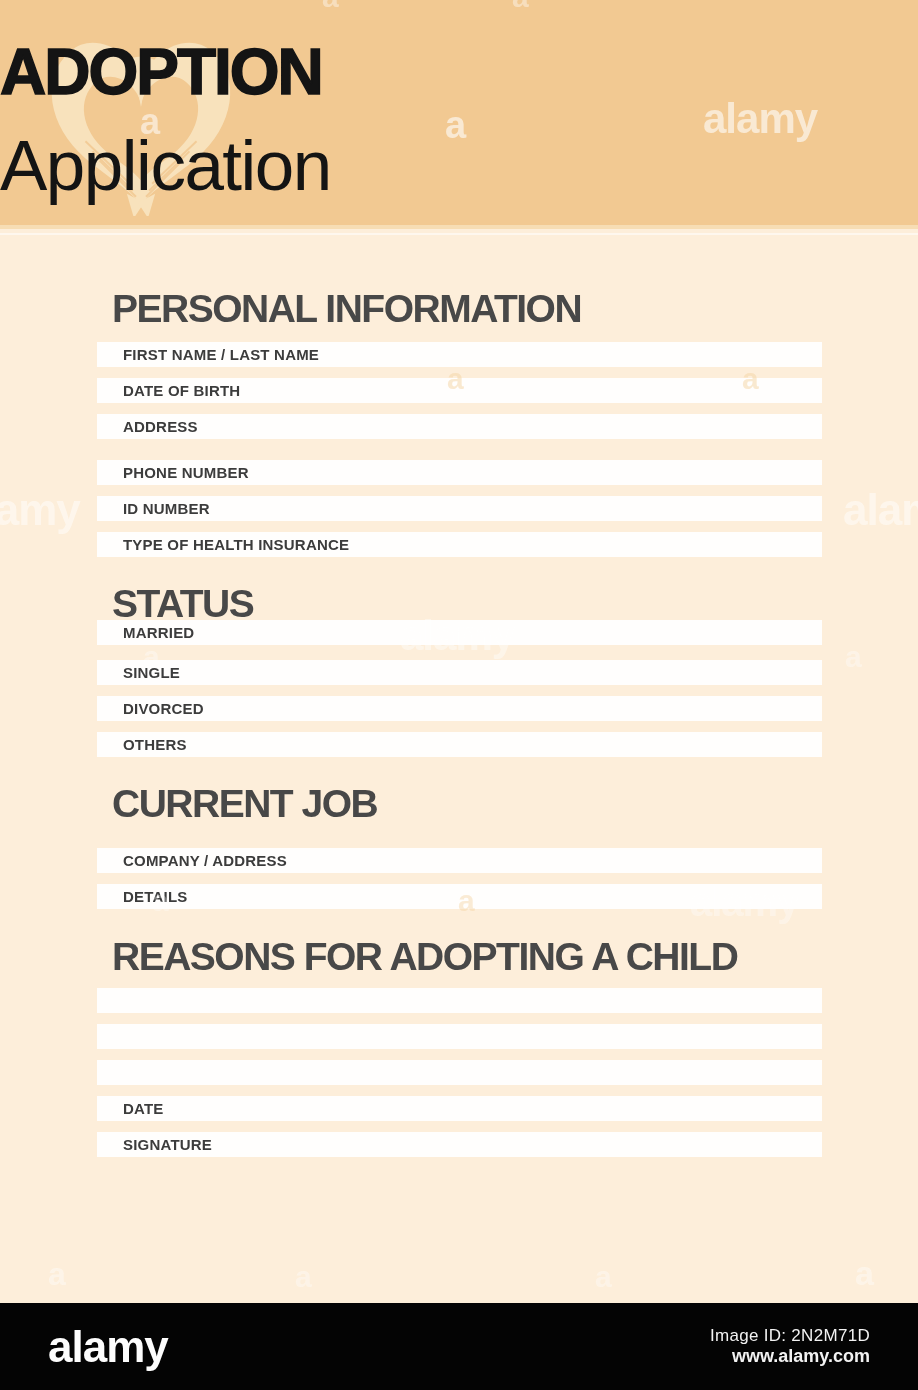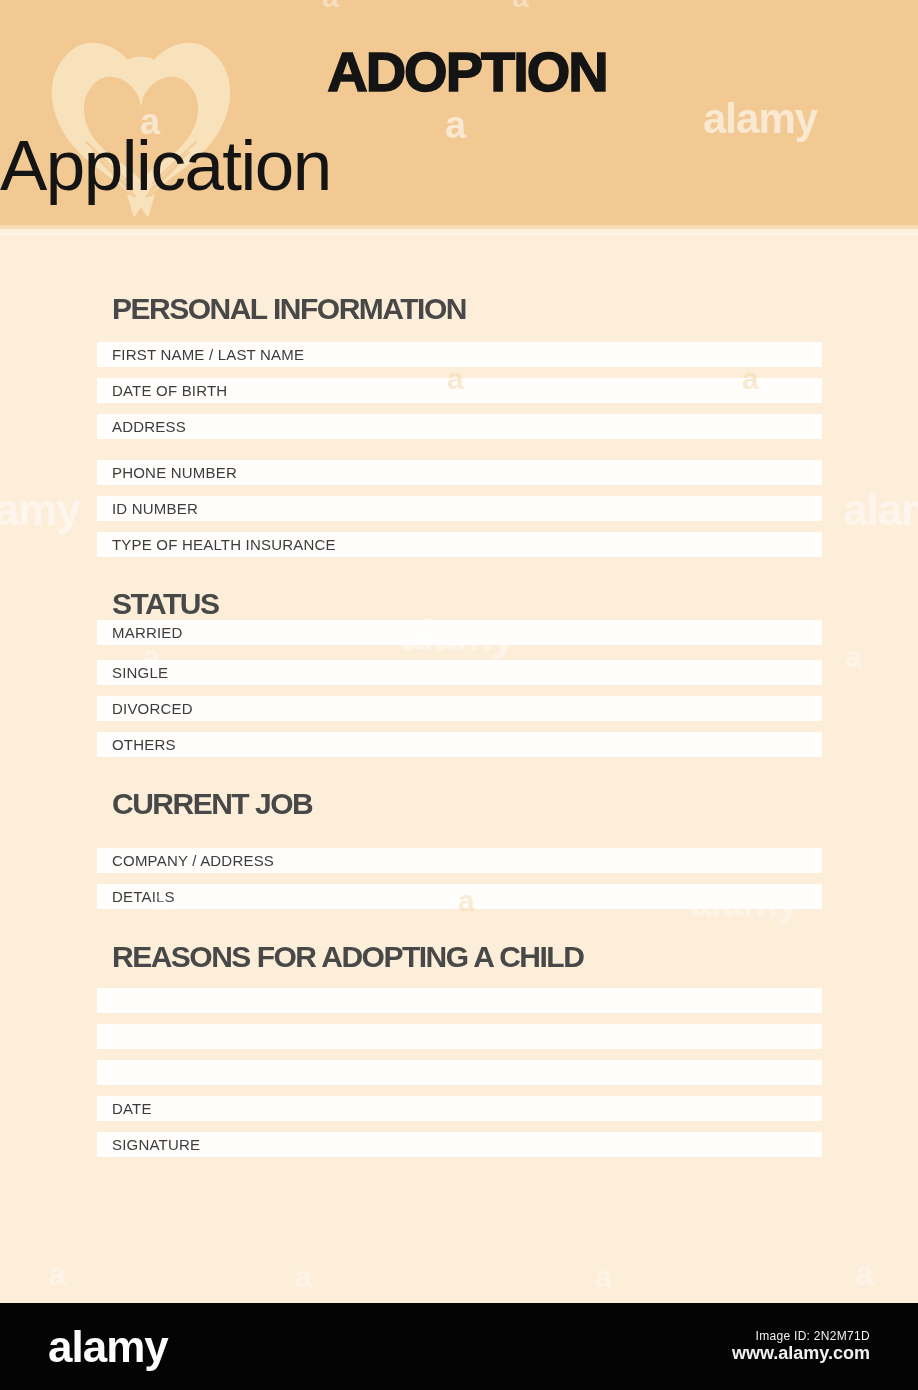--- a/index.html
+++ b/index.html
@@ -28,50 +28,50 @@
     position:absolute;top:0;left:0;width:918px;height:229px;
     background:var(--header_band,#f2c992);
     border-bottom:4px solid #f7ddb4;
   }
   .header-band::after{
     content:"";position:absolute;left:0;right:0;bottom:-10px;height:2px;
     background:rgba(255,255,255,.55);
   }
   .logo-hands{position:absolute;left:22px;top:14px;width:238px;height:202px;}
   .title{
-    position:absolute;top:28px;left:16px;right:0;text-align:center;
-    font-size:56px;font-weight:bold;letter-spacing:-2px;line-height:88px;
+    position:absolute;top:28px;left:0;right:0;text-align:left;
+    font-size:64px;font-weight:bold;letter-spacing:-2px;line-height:88px;
     color:var(--title_text,#141414);
     -webkit-text-stroke:1.5px var(--title_text,#141414);
   }
   .subtitle{
     position:absolute;top:128px;left:0;right:0;
     font-size:71px;font-weight:normal;letter-spacing:-1.5px;line-height:76px;
     color:var(--title_text,#141414);
   }
   
   .content{position:absolute;top:233px;left:0;width:918px;}
   .section-heading{
     margin-left:112px;
-    font-size:30px;font-weight:bold;letter-spacing:-1.5px;line-height:32px;
+    font-size:39px;font-weight:bold;letter-spacing:-1.5px;line-height:32px;
     color:var(--heading_text,#484848);
   }
   .h-personal{margin-top:60px;}
   .h-status{margin-top:31px;}
   .h-job{margin-top:31px;}
   .h-reasons{margin-top:32px;}
   .bar{
     margin-left:97px;width:725px;height:25px;
     background:var(--field_bg,#fffefd);
     margin-bottom:11px;
     display:flex;align-items:center;
   }
   .bar-label{
-    padding-left:15px;
-    font-size:15px;font-weight:normal;letter-spacing:0.2px;
+    padding-left:26px;
+    font-size:15px;font-weight:bold;letter-spacing:0.2px;
     color:var(--label_text,#3c3c3c);
   }
   .first-bar{margin-top:17px;}
   .group2{margin-top:21px;text-align:right;}
   .first-bar-s{margin-top:15px;}
   .first-bar-j{margin-top:28px;}
   .first-bar-r{margin-top:15px;}
   .signoff{margin-top:10px;}
   
   .watermark-layer{position:absolute;inset:0;pointer-events:none;}
@@ -85,21 +85,21 @@
     position:absolute;left:0;top:1303px;width:918px;height:87px;
     background:var(--footer_bg,#040404);
     display:flex;align-items:center;justify-content:space-between;
     padding:0 48px;
   }
   .footer-logo{
     font-size:44px;font-weight:bold;letter-spacing:-1px;
     color:#fdfdfd;
   }
   .footer-meta{text-align:right;color:var(--footer_text,#f2f2f2);}
-  .footer-id{font-size:12px;letter-spacing:0.3px;}
+  .footer-id{font-size:17px;letter-spacing:0.3px;}
   .footer-url{font-size:18px;font-weight:bold;margin-top:0;}
 </style>
 </head>
 <body>
 
 <div class="page">
 
   <div class="header-band">
     <svg class="logo-hands" viewBox="0 0 222 200" aria-hidden="true">
 

